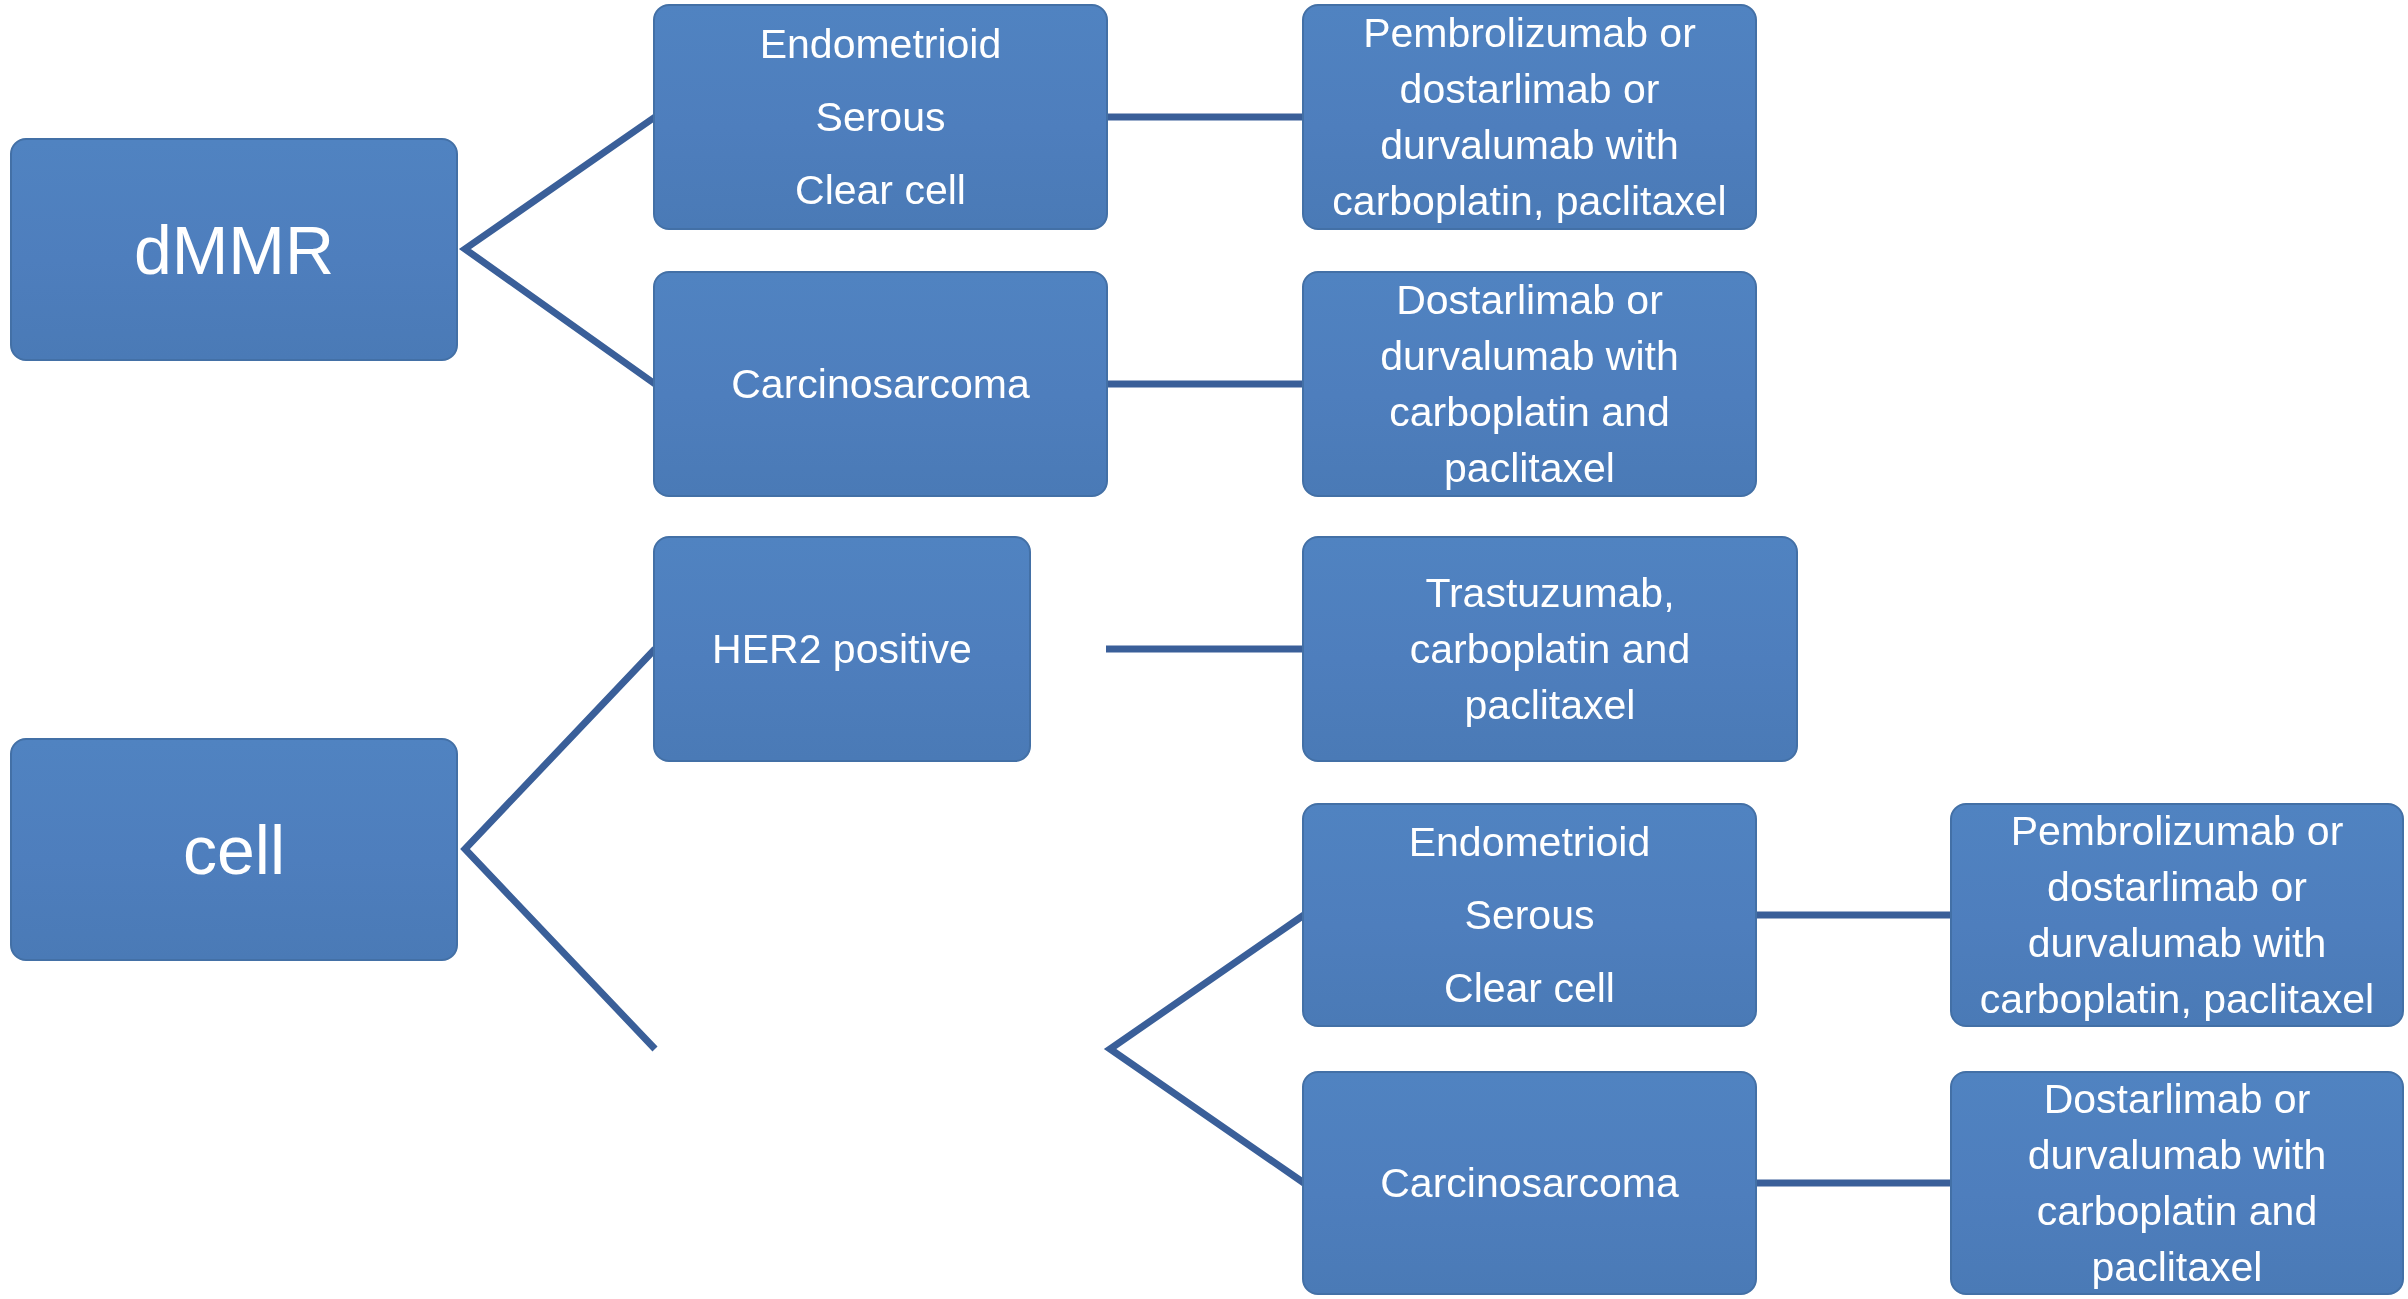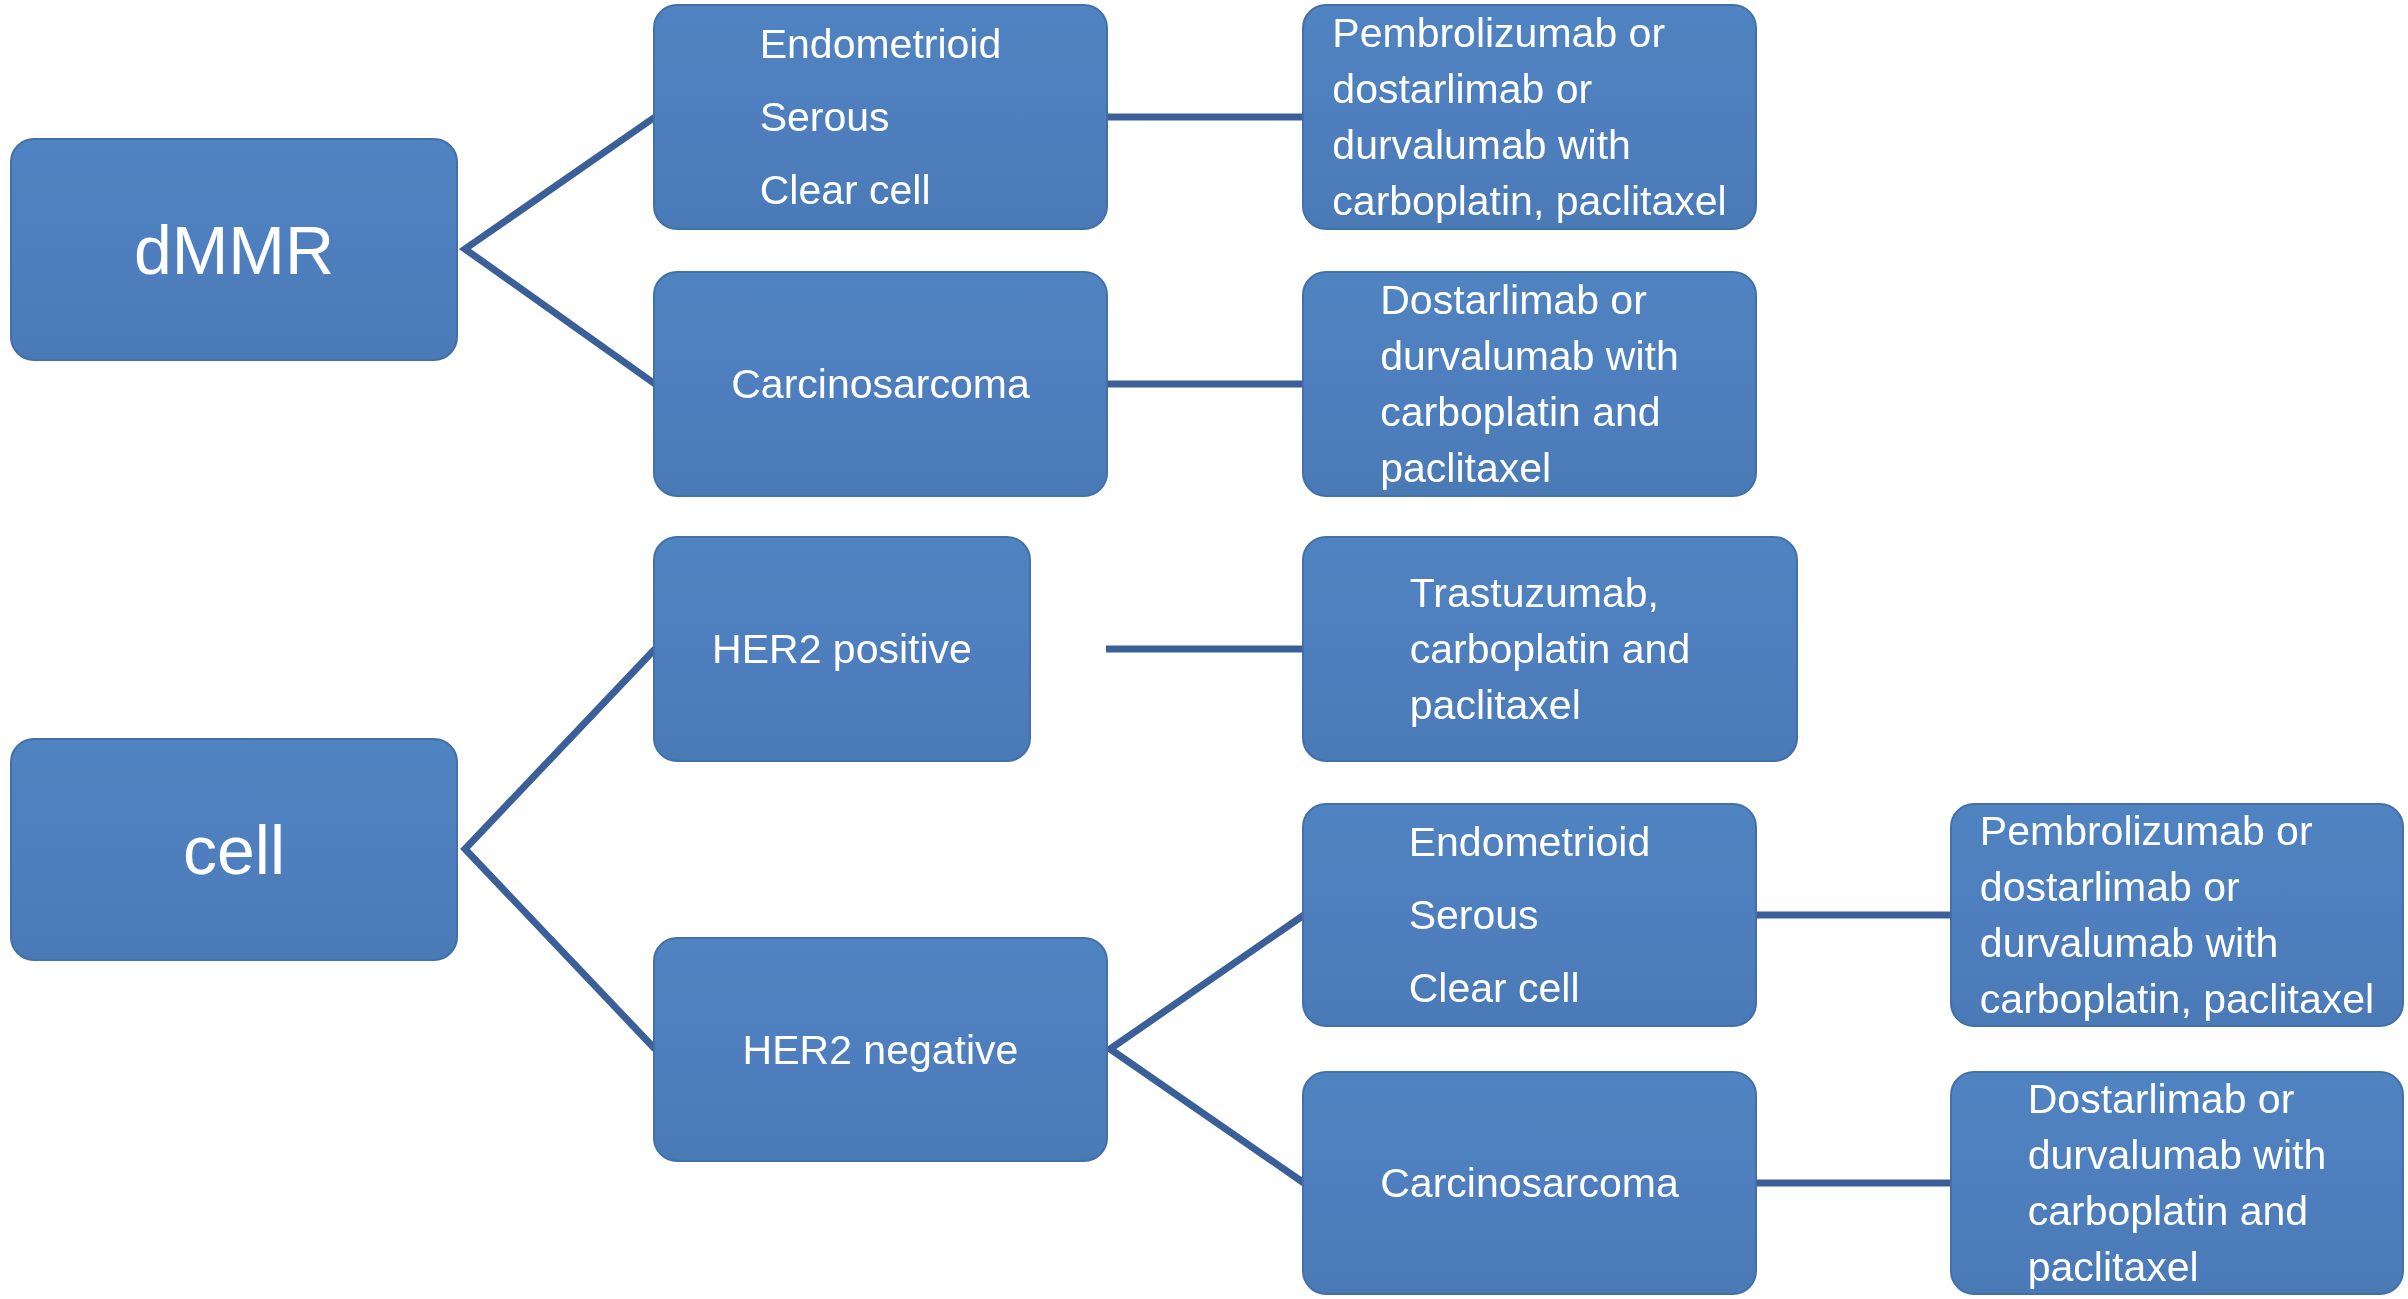--- a/index.html
+++ b/index.html
@@ -22,23 +22,24 @@
     stroke:var(--connector-color);
     stroke-width:7;
     fill:none;
     stroke-linejoin:miter;
   }
   .node{
     position:absolute;
     box-sizing:border-box;
     background:linear-gradient(180deg, #5083c1 0%, var(--box-fill) 55%, #4a7ab6 100%);
     border:2px solid var(--box-border);
-    border-radius:24px;
+    border-radius:16px;
     color:var(--text-color);
     display:flex;align-items:center;justify-content:center;
+    text-align:center;
     font-size:41px;
     line-height:56px;
   }
   .node .node-label{white-space:pre-line;}
   .node.big{font-size:68px;line-height:90px;}
   .node.spread{line-height:73px;}
 
   .n-dmmr       {left:10px;   top:138px;  width:448px; height:223px;}
   .n-pmmr       {left:10px;   top:738px;  width:448px; height:223px;}
   .n-endo-top   {left:653px;  top:4px;    width:455px; height:226px;}
@@ -84,23 +85,20 @@
   </div>
 
   <div class="node n-carcino-top">
     <span class="node-label">Carcinosarcoma</span>
   </div>
 
   <div class="node n-her2-pos">
     <span class="node-label">HER2 positive</span>
   </div>
 
-  <div class="node n-her2-neg">
-    <span class="node-label">HER2 negative</span>
-  </div>
 
   <div class="node n-pembro-top">
     <span class="node-label">Pembrolizumab or
 dostarlimab or
 durvalumab with
 carboplatin, paclitaxel</span>
   </div>
 
   <div class="node n-dostar-top">
     <span class="node-label">Dostarlimab or

